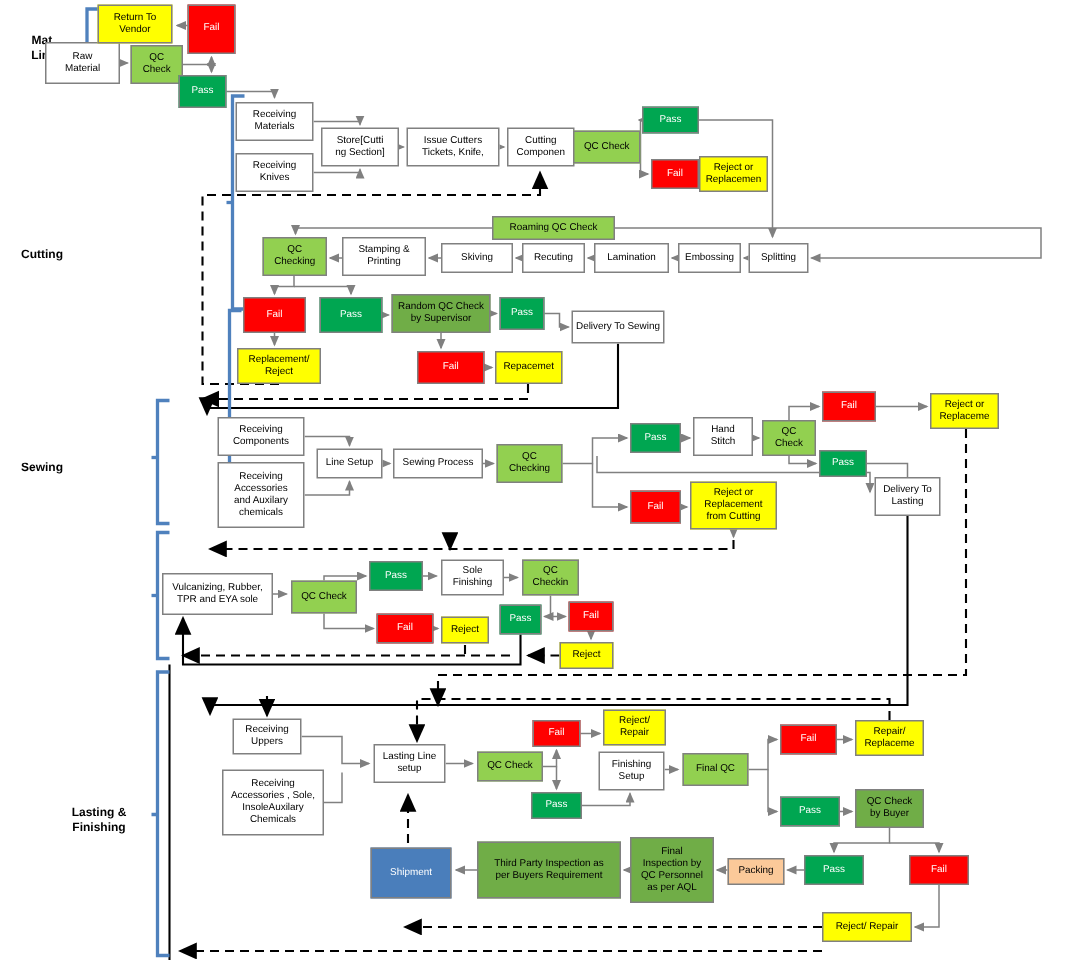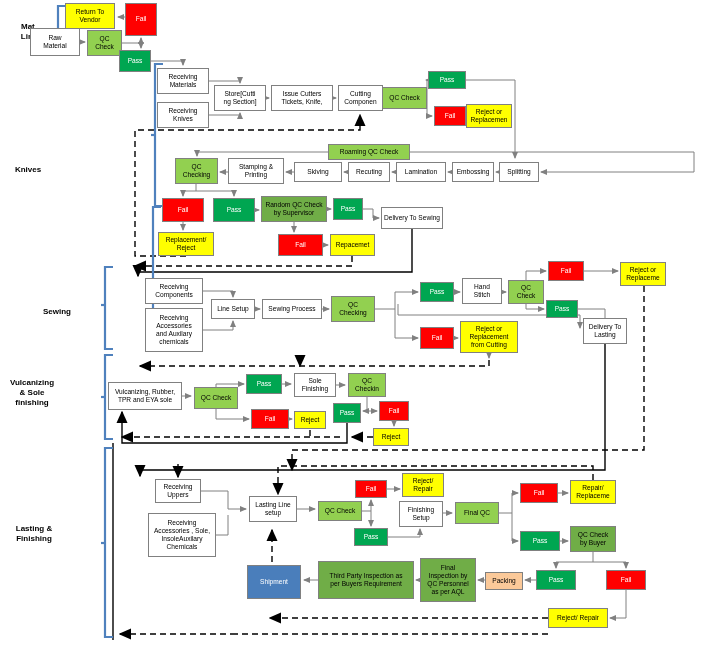--- a/index.html
+++ b/index.html
@@ -171,26 +171,23 @@
   </svg>
 
   <svg class="lines" viewBox="0 0 714 645">
     <g stroke="#4f81bd" stroke-width="2.2" fill="none">
       <path d="M118,6 L110,6 L110,54 L118,54" opacity="0"></path>
     </g>
   </svg>
 
   <div class="seglabel" style="left:6px;top:22px;width:46px;white-space:pre-line;">Mat.
 Line</div>
-  <div class="seglabel" style="left:0px;top:165px;width:56px;white-space:pre-line;">Knives</div>
-  <div class="seglabel" style="left:0px;top:307px;width:56px;white-space:pre-line;margin-left:29px;">Sewing</div>
-  <div class="seglabel" style="left:0px;top:378px;width:64px;white-space:pre-line;">Vulcanizing
-&amp; Sole
-finishing</div>
-  <div class="seglabel" style="left:0px;top:524px;width:68px;white-space:pre-line;">Lasting &amp;
+  <div class="seglabel" style="left:0px;top:165px;width:56px;white-space:pre-line;">Cutting</div>
+  <div class="seglabel" style="left:0px;top:307px;width:56px;white-space:pre-line;">Sewing</div>
+  <div class="seglabel" style="left:0px;top:537px;width:68px;white-space:pre-line;padding-left:32px;">Lasting &amp;
 Finishing</div>
 
   <div id="nodes-layer">
       <div class="node n-white" style="left: 30px; top: 28px; width: 50px; height: 28px;">
         <span style="white-space: pre-line;">Raw
 Material</span>
       </div>
       <div class="node n-ltgreen" style="left: 87px; top: 30px; width: 35px; height: 26px;">
         <span style="white-space: pre-line;">QC
 Check</span>

